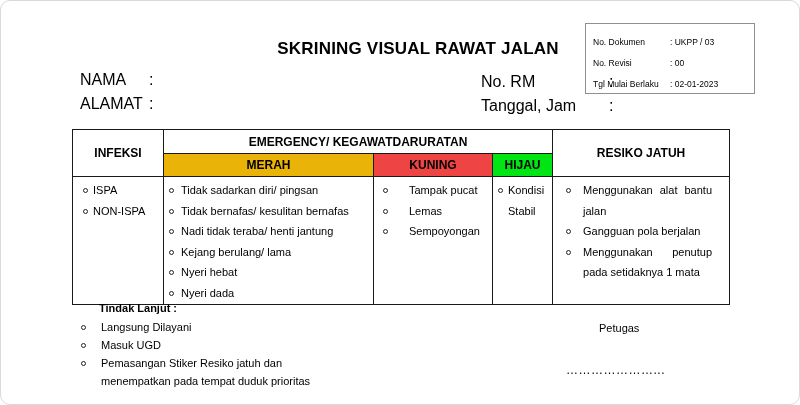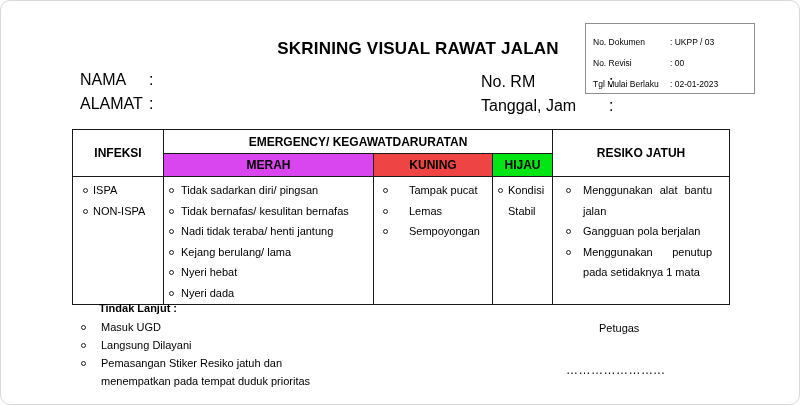--- a/index.html
+++ b/index.html
@@ -120,21 +120,21 @@
         <col style="width:60px">
         <col style="width:177px">
     </colgroup>
     <tbody>
         <tr class="r1">
       <td class="hcell" rowspan="2">INFEKSI</td>
       <td class="hcell" colspan="3">EMERGENCY/ KEGAWATDARURATAN</td>
       <td class="hcell" rowspan="2">RESIKO JATUH</td>
     </tr>
     <tr class="r2">
-      <td class="hcell c-merah" style="background: #d946ef; margin-left: 40px;">MERAH</td>
+      <td class="hcell c-merah" style="background: #eab308; margin-left: 40px;">MERAH</td>
       <td class="hcell c-kuning" style="background: #ef4444;">KUNING</td>
       <td class="hcell c-hijau" style="background: rgb(0, 229, 19);">HIJAU</td>
     </tr>
     <tr class="r3">
       <td class="bcell b-infeksi">
         <div class="it"><span class="bl"></span><span>ISPA</span></div>
         <div class="it"><span class="bl"></span><span>NON-ISPA</span></div>
       </td>
       <td class="bcell b-merah">
         <div class="it"><span class="bl"></span><span>Tidak sadarkan diri/ pingsan</span></div>
@@ -156,22 +156,22 @@
         <div class="it"><span class="bl"></span><span>Menggunakan alat bantu jalan</span></div>
         <div class="it"><span class="bl"></span><span>Gangguan pola berjalan</span></div>
         <div class="it"><span class="bl"></span><span>Menggunakan penutup pada setidaknya 1 mata</span></div>
       </td>
     </tr>
   </tbody>
     </table>
 
   <div class="tl-title">Tindak Lanjut :</div>
   <div class="tl-list">
+    <div class="it"><span class="bl"></span><span>Langsung Dilayani</span></div>
     <div class="it"><span class="bl"></span><span>Masuk UGD</span></div>
-    <div class="it"><span class="bl"></span><span>Langsung Dilayani</span></div>
     <div class="it"><span class="bl"></span><span>Pemasangan Stiker Resiko jatuh dan</span></div>
     <div class="cont">menempatkan pada tempat duduk prioritas</div>
   </div>
 
   <div class="petugas">Petugas</div>
   <div class="sign-dots">…………………...</div>
 
 </div>
 
 </body></html>

